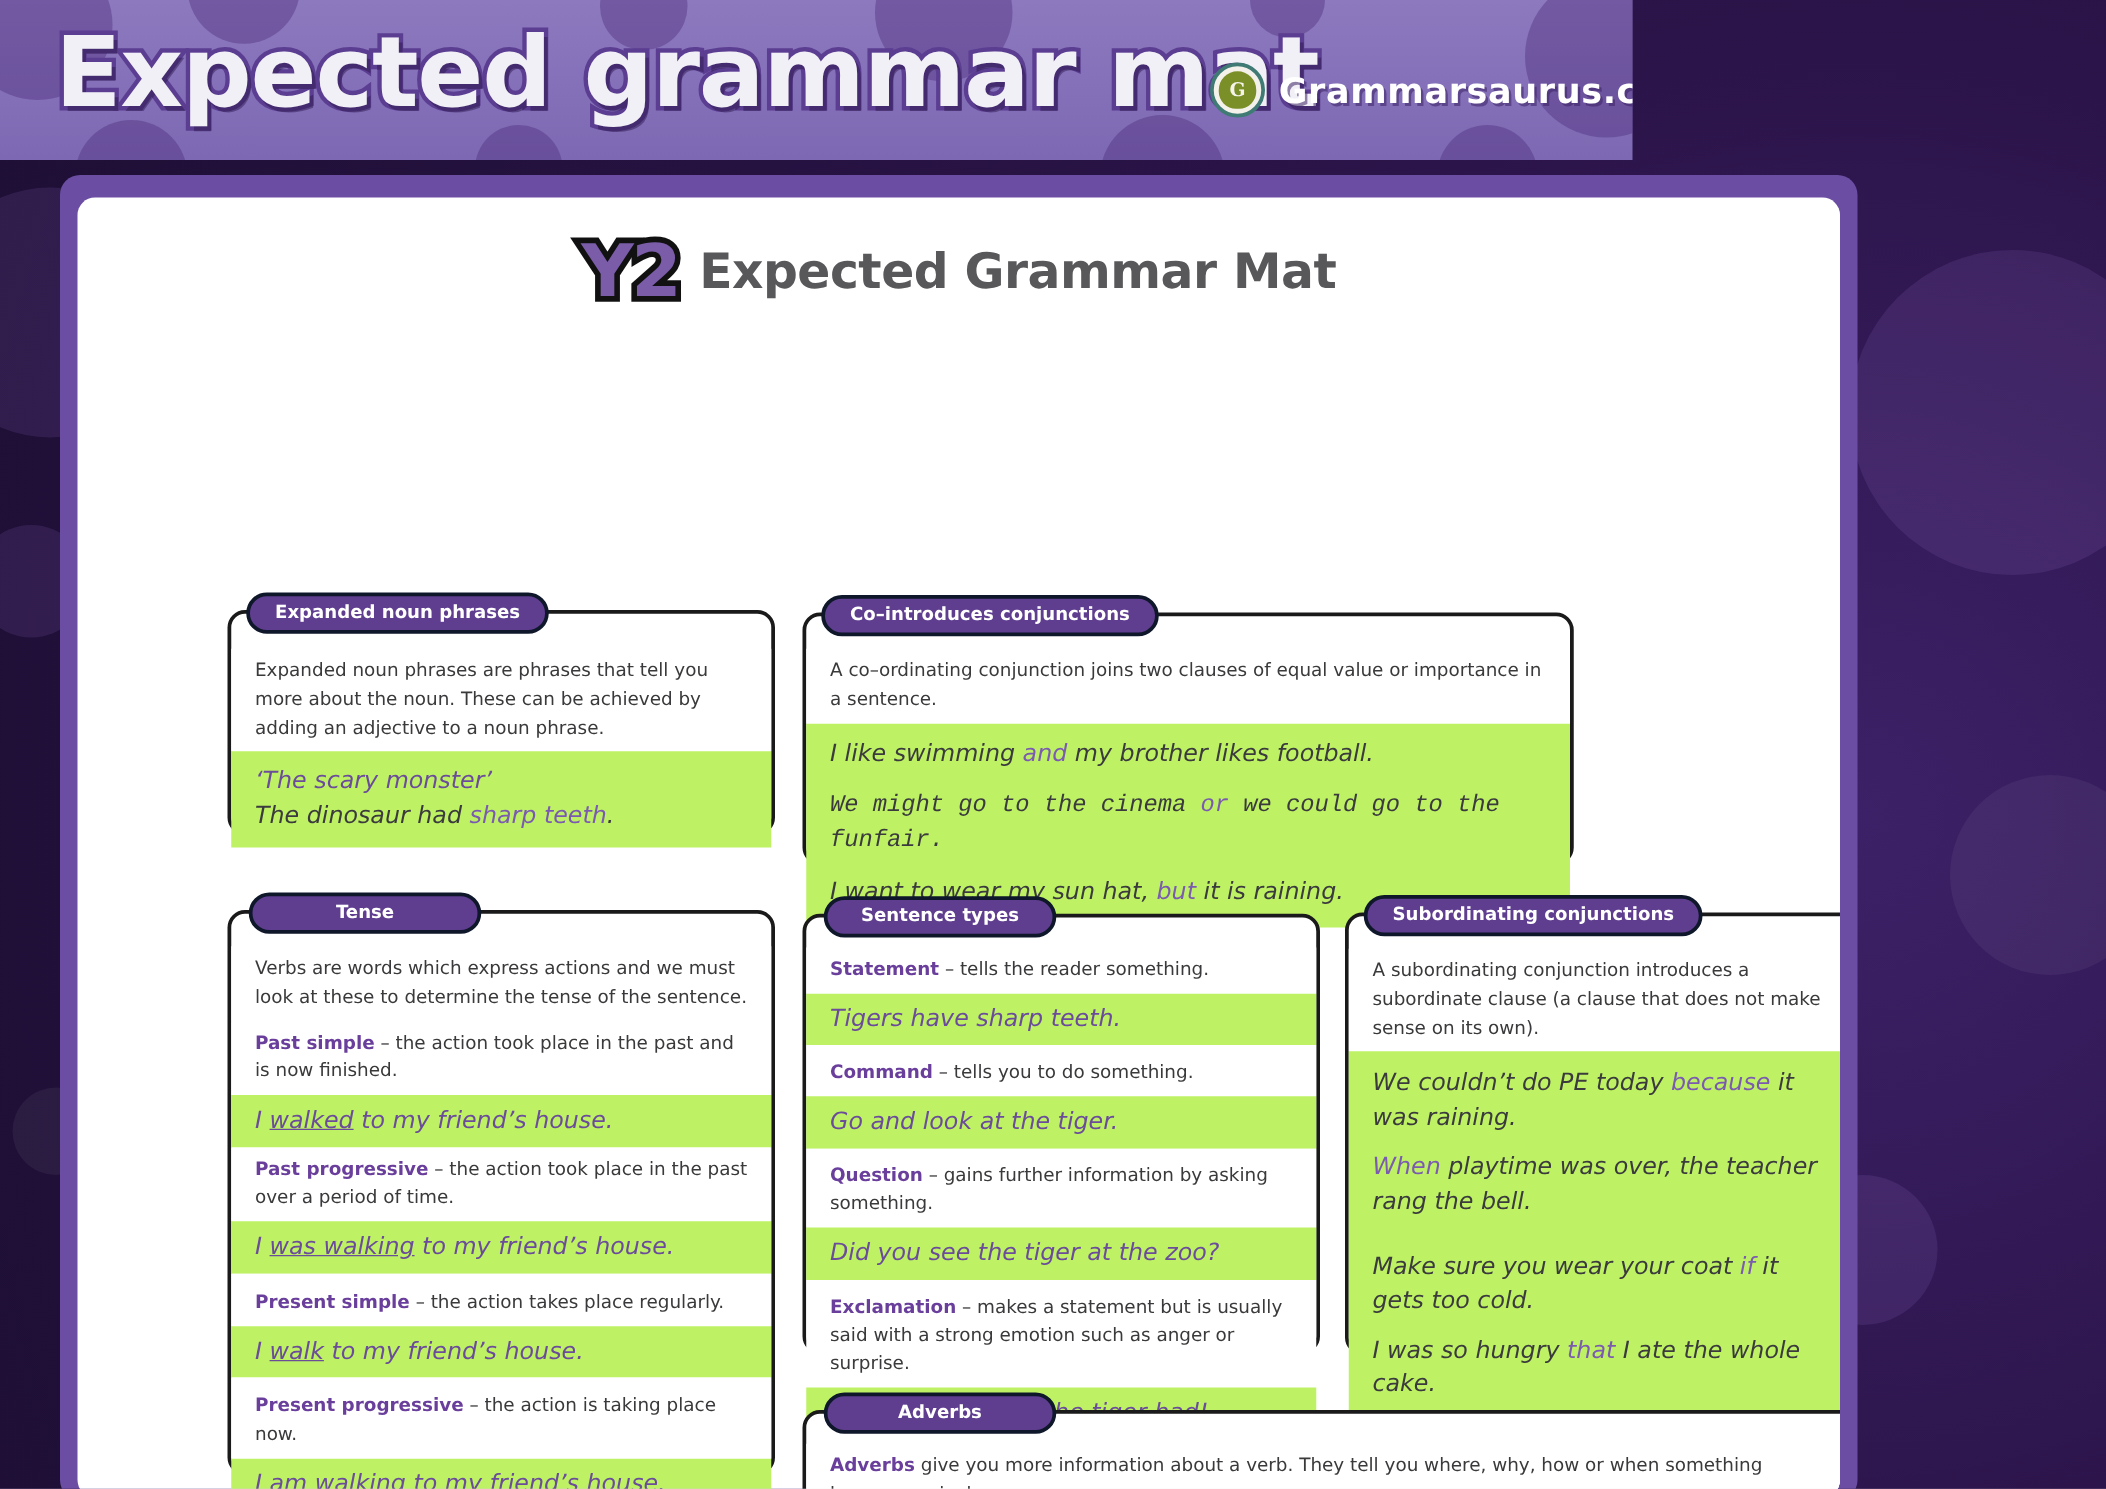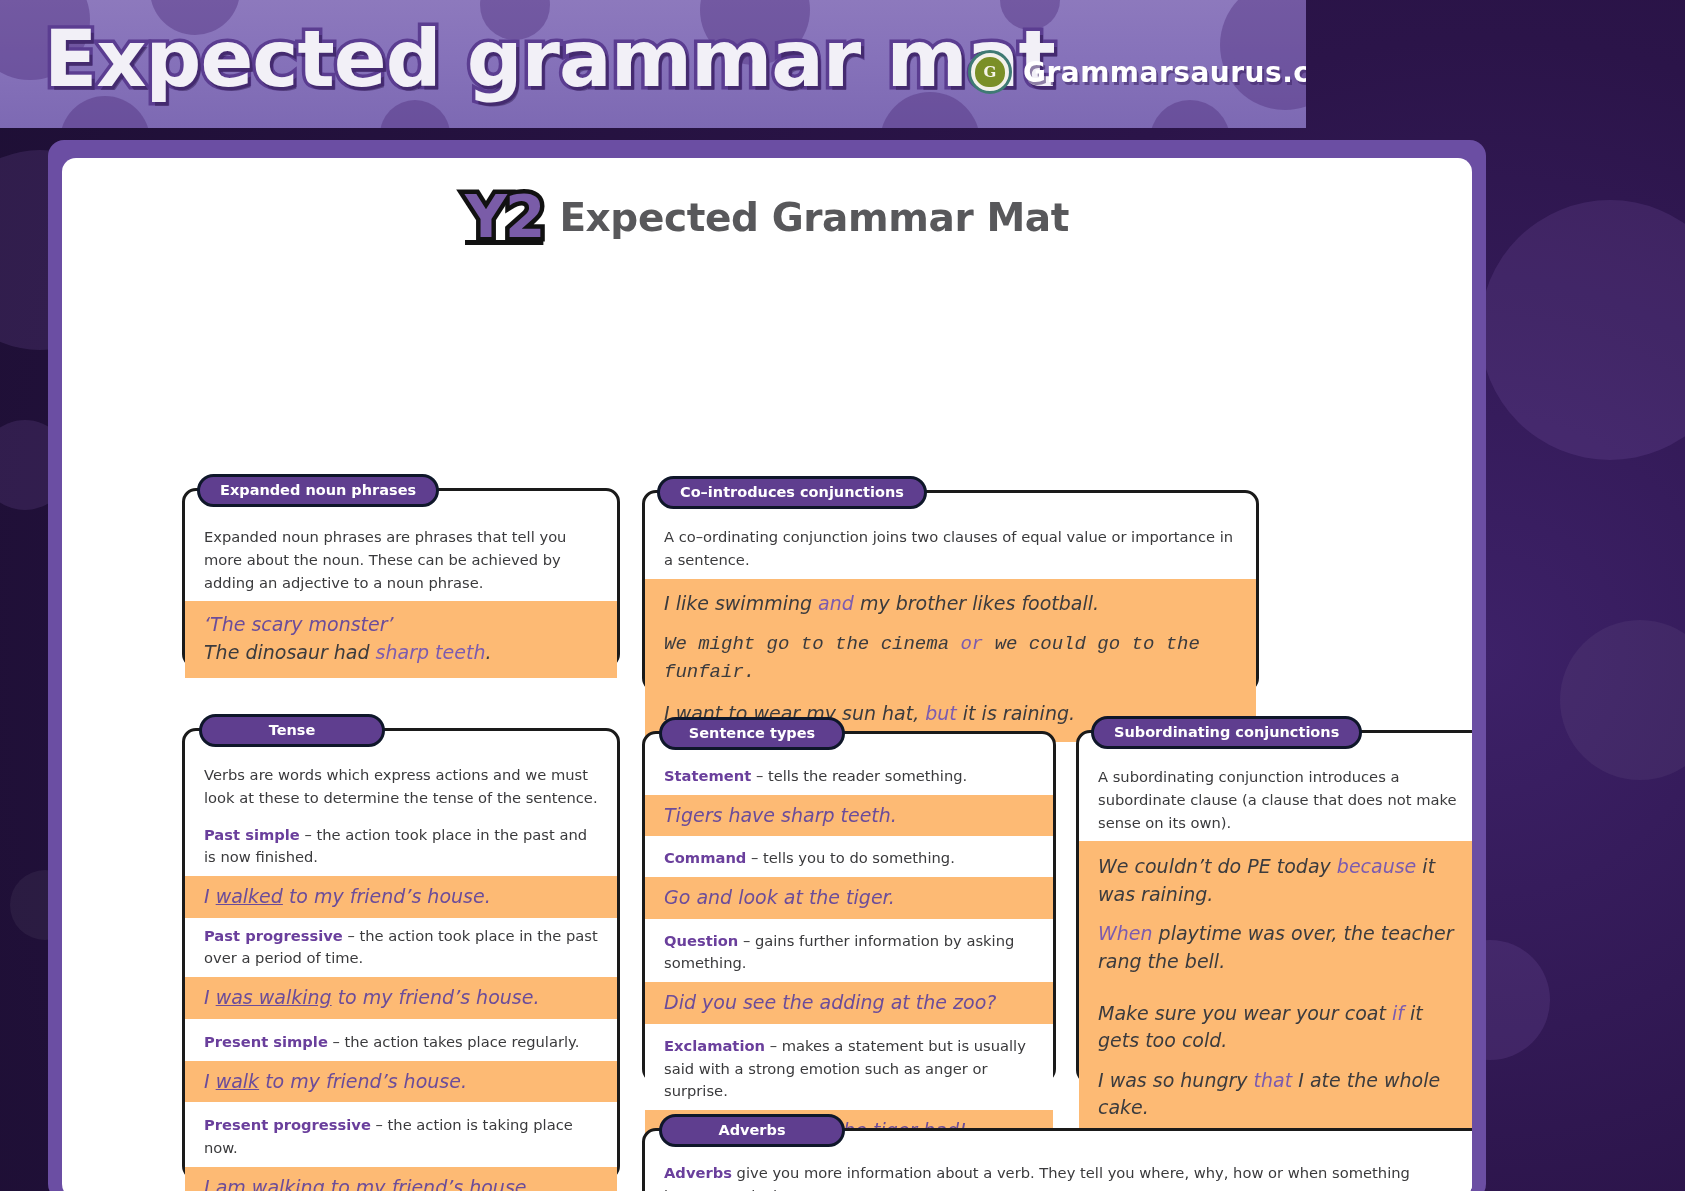--- a/index.html
+++ b/index.html
@@ -67,41 +67,40 @@
   }
 
   .doc-title{
     position:absolute;left:0;top:30px;width:100%;
     display:flex;align-items:center;justify-content:center;gap:16px;
   }
   .y2{
     font-size:58px;font-weight:bold;color:#7a5ca8;line-height:1;
     -webkit-text-stroke:9px #111111;paint-order:stroke fill;
     letter-spacing:-2px;
-    text-decoration:underline;
   }
   .doc-title-text{
     font-size:39px;font-weight:bold;color:#58585b;letter-spacing:-.4px;
   }
 
   
   .box{position:absolute;border:3px solid #1a1a1a;border-radius:14px;background:#fff;box-sizing:border-box;}
   .tab{
     position:absolute;top:-17px;left:12px;
     background:#5f3e8f;border:3px solid #0f172a;border-radius:17px;
     color:#fff;font-size:14.5px;font-weight:bold;
     padding:5px 20px;line-height:1.15;white-space:nowrap;z-index:3;
     box-sizing:border-box;text-align:center;
   }
   .tab.wide{min-width:186px;}
   .box-inner{padding:28px 0 6px 0;}
 
   .row{padding:7px 18px 7px 19px;box-sizing:border-box;}
   .row.def{background:#fff;color:#3a3a3c;font-size:14.7px;line-height:1.55;}
-  .row.ex{background:#fdba74;}
+  .row.ex{background:#bef264;}
   .ex-text{
     font-family:"DejaVu Sans","Liberation Sans",sans-serif;
     font-style:italic;font-size:19px;color:#6b4c9a;line-height:1.45;
   }
   .ex-text.dark{color:#3b3b3e;}
   .hl{color:#7b5bb0;}
   .u{text-decoration:underline;}
   .lbl{color:#6a3f9c;font-weight:bold;}
   .dash{color:#3a3a3c;}
 
@@ -236,21 +235,21 @@
           <span class="lbl">Command</span><span class="dash"> – tells you to do something.</span>
         </div>
         <div class="row ex">
             <div class="ex-text">Go and look at the tiger.</div>
           </div>
 
         <div class="row def" style="padding-top:11px;">
           <span class="lbl">Question</span><span class="dash"> – gains further information by asking something.</span>
         </div>
         <div class="row ex">
-            <div class="ex-text">Did you see the adding at the zoo?</div>
+            <div class="ex-text">Did you see the tiger at the zoo?</div>
           </div>
 
         <div class="row def" style="padding-top:11px;">
           <span class="lbl">Exclamation</span><span class="dash"> – makes a statement but is usually said with a strong emotion such as anger or surprise.</span>
         </div>
         <div class="row ex">
             <div class="ex-text">What sharp teeth the tiger had!</div>
           </div>
       </div>
     </div>

